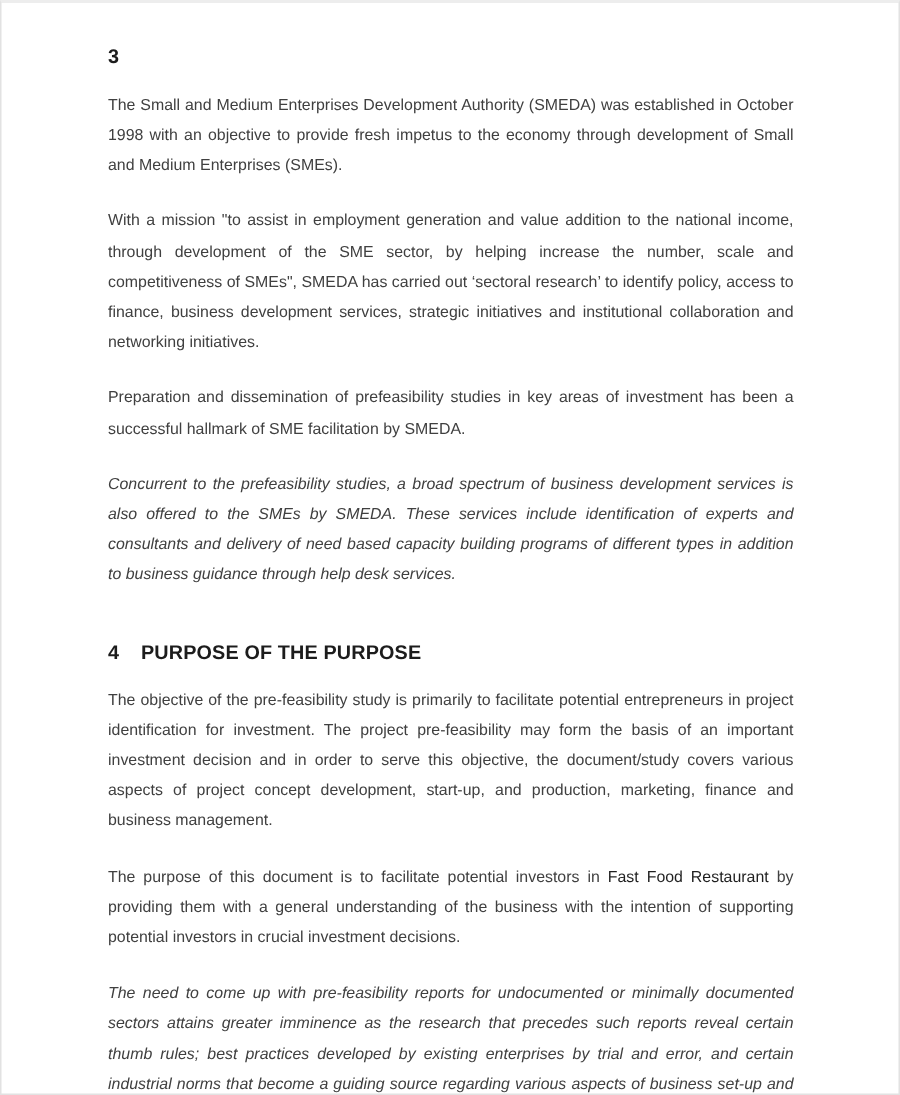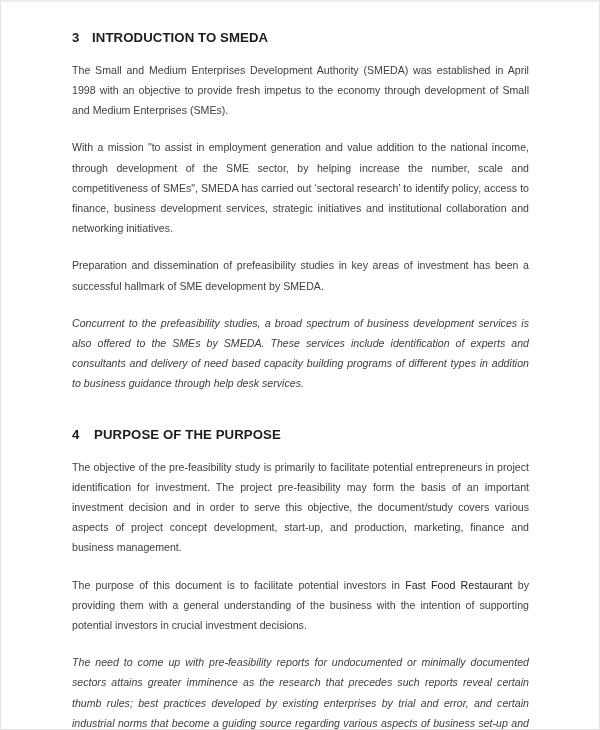--- a/index.html
+++ b/index.html
@@ -82,25 +82,24 @@
 </style>
 </head>
 <body>
 
 <div class="page">
   <div class="page-inner">
 
     <div class="heading-block">
       <h2 class="section-heading">
         <span class="num">3</span>
-        <span class="title">INTRODUCTION TO SMEDA</span>
       </h2>
-      <p class="body-text">The Small and Medium Enterprises Development Authority (SMEDA) was established in April 1998 with an objective to provide fresh impetus to the economy through development of Small and Medium Enterprises (SMEs).</p>
+      <p class="body-text">The Small and Medium Enterprises Development Authority (SMEDA) was established in October 1998 with an objective to provide fresh impetus to the economy through development of Small and Medium Enterprises (SMEs).</p>
       <p class="body-text">With a mission "to assist in employment generation and value addition to the national income, through development of the SME sector, by helping increase the number, scale and competitiveness of SMEs", SMEDA has carried out ‘sectoral research’ to identify policy, access to finance, business development services, strategic initiatives and institutional collaboration and networking initiatives.</p>
-      <p class="body-text">Preparation and dissemination of prefeasibility studies in key areas of investment has been a successful hallmark of SME development by SMEDA.</p>
+      <p class="body-text">Preparation and dissemination of prefeasibility studies in key areas of investment has been a successful hallmark of SME facilitation by SMEDA.</p>
       <p class="body-text gap-after">Concurrent to the prefeasibility studies, a broad spectrum of business development services is also offered to the SMEs by SMEDA. These services include identification of experts and consultants and delivery of need based capacity building programs of different types in addition to business guidance through help desk services.</p>
     </div>
 
     <div class="heading-block spaced">
       <h2 class="section-heading second">
         <span class="num">4</span>
         <span class="title">PURPOSE OF THE PURPOSE</span>
       </h2>
       <p class="body-text">The objective of the pre-feasibility study is primarily to facilitate potential entrepreneurs in project identification for investment. The project pre-feasibility may form the basis of an important investment decision and in order to serve this objective, the document/study covers various aspects of project concept development, start-up, and production, marketing, finance and business management.</p>
       <p class="body-text"><span>The purpose of this document is to facilitate potential investors in </span><b class="emph">Fast Food Restaurant</b><span> by providing them with a general understanding of the business with the intention of supporting potential investors in crucial investment decisions.</span></p>

